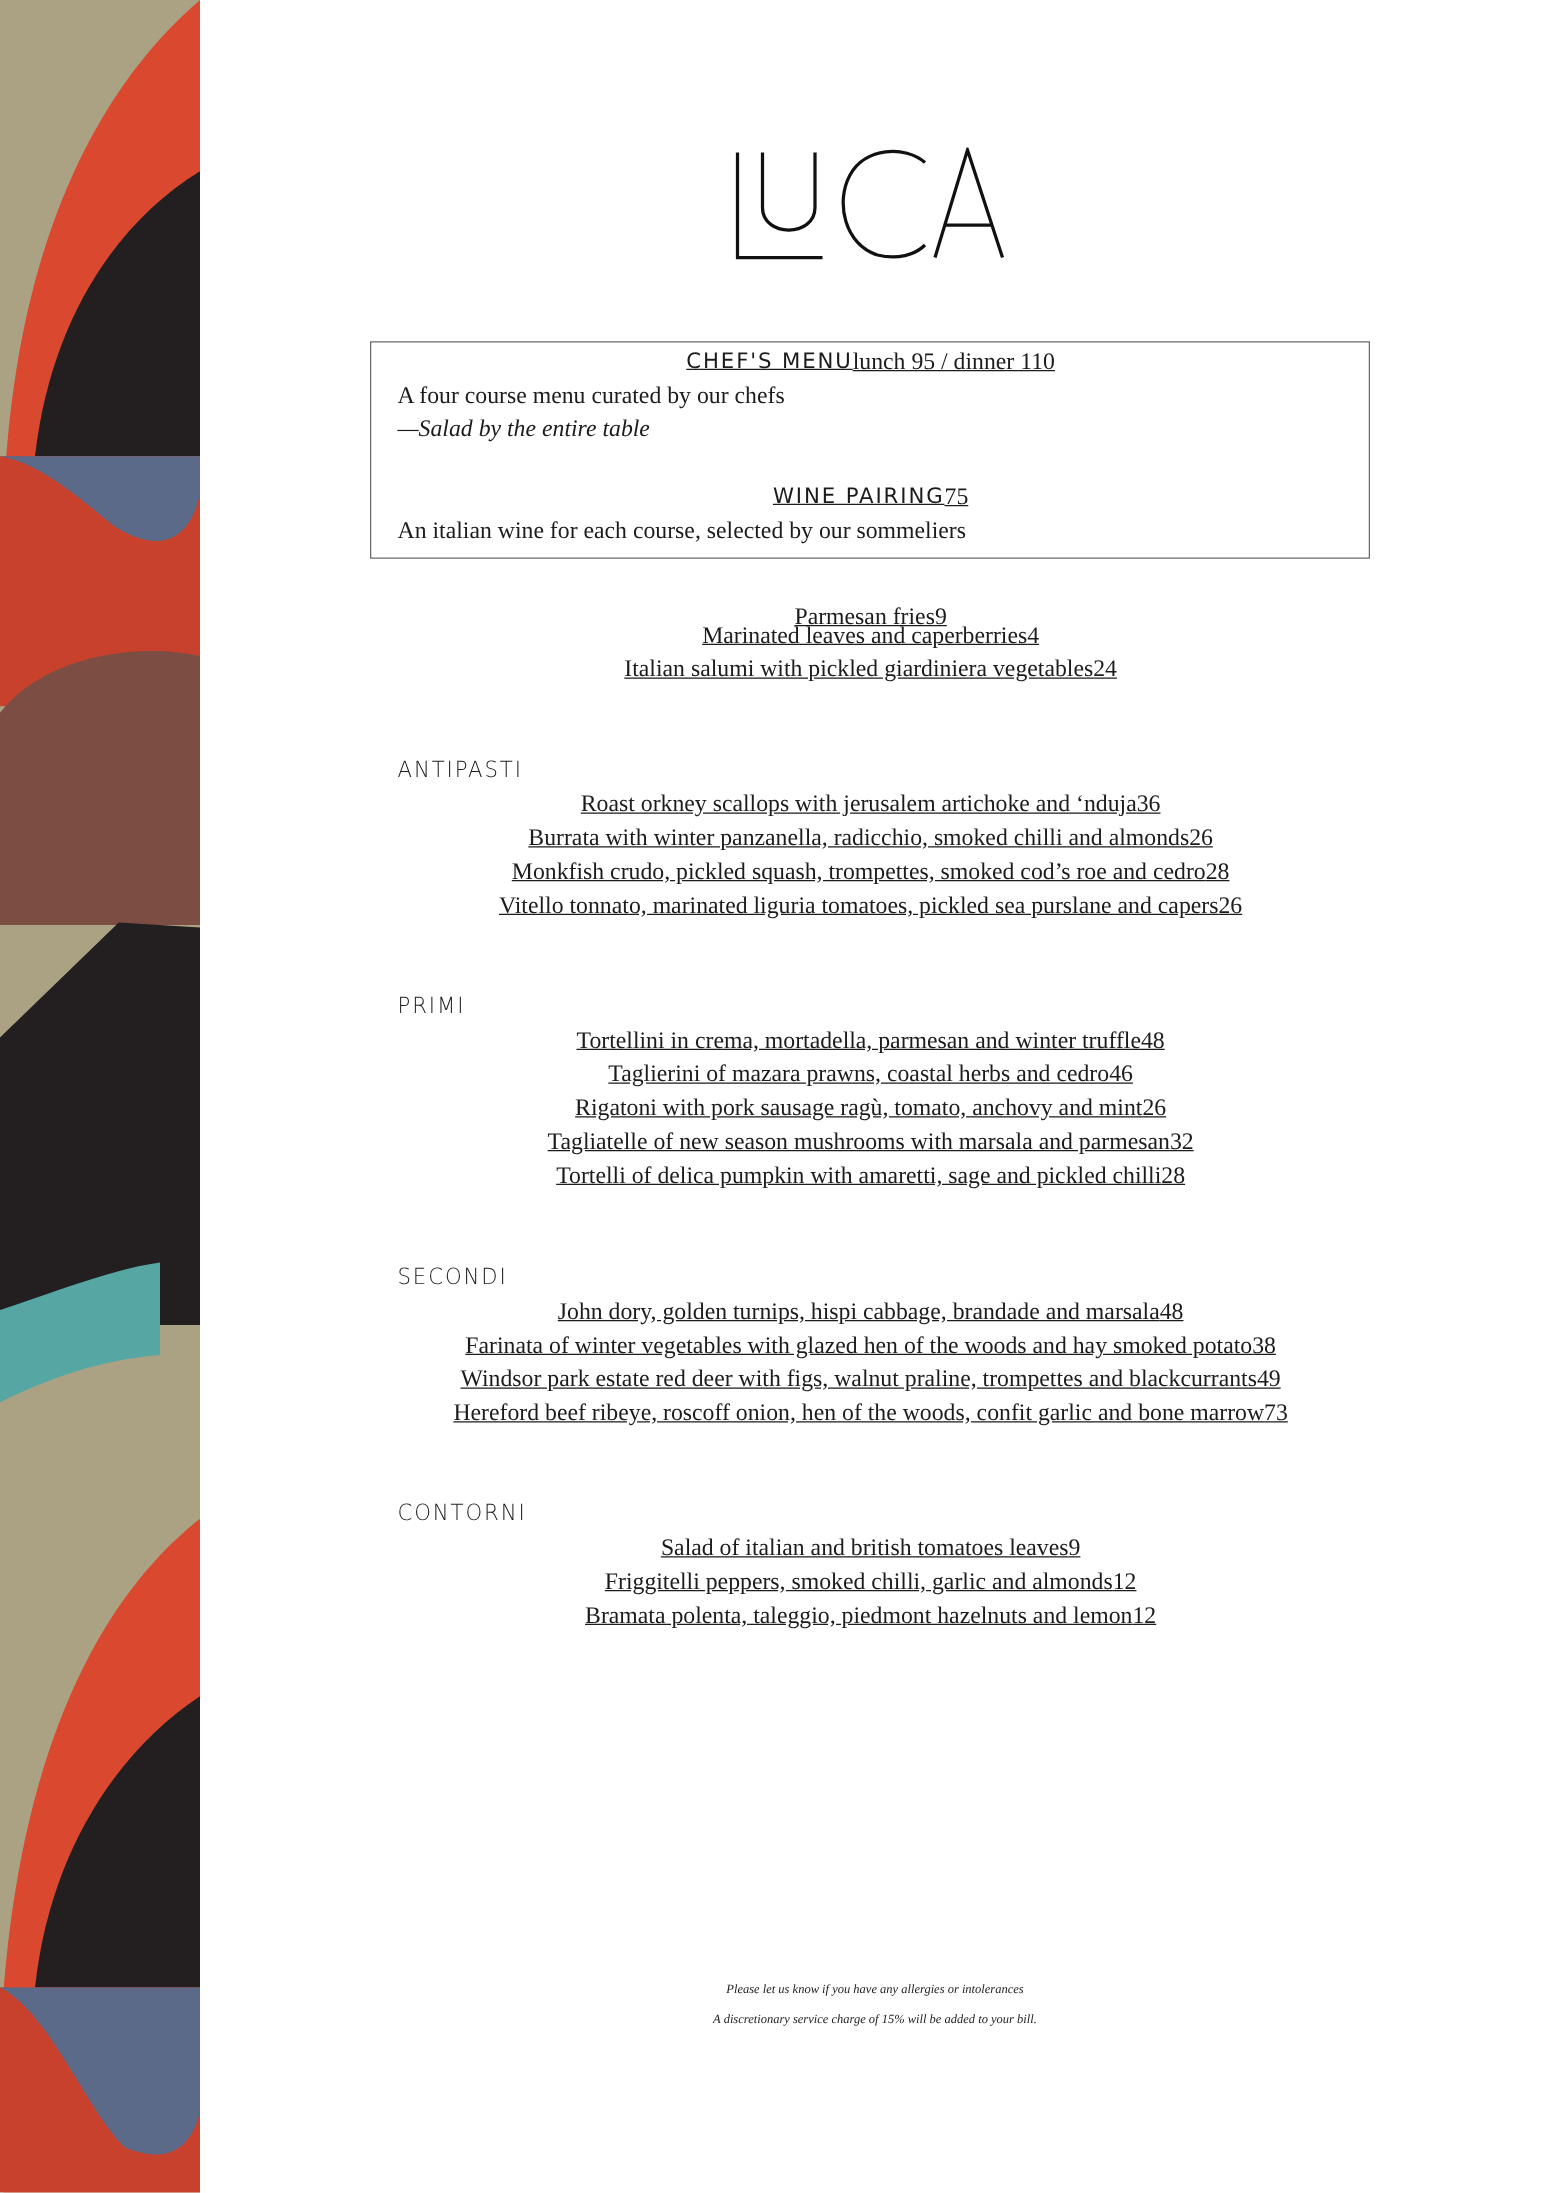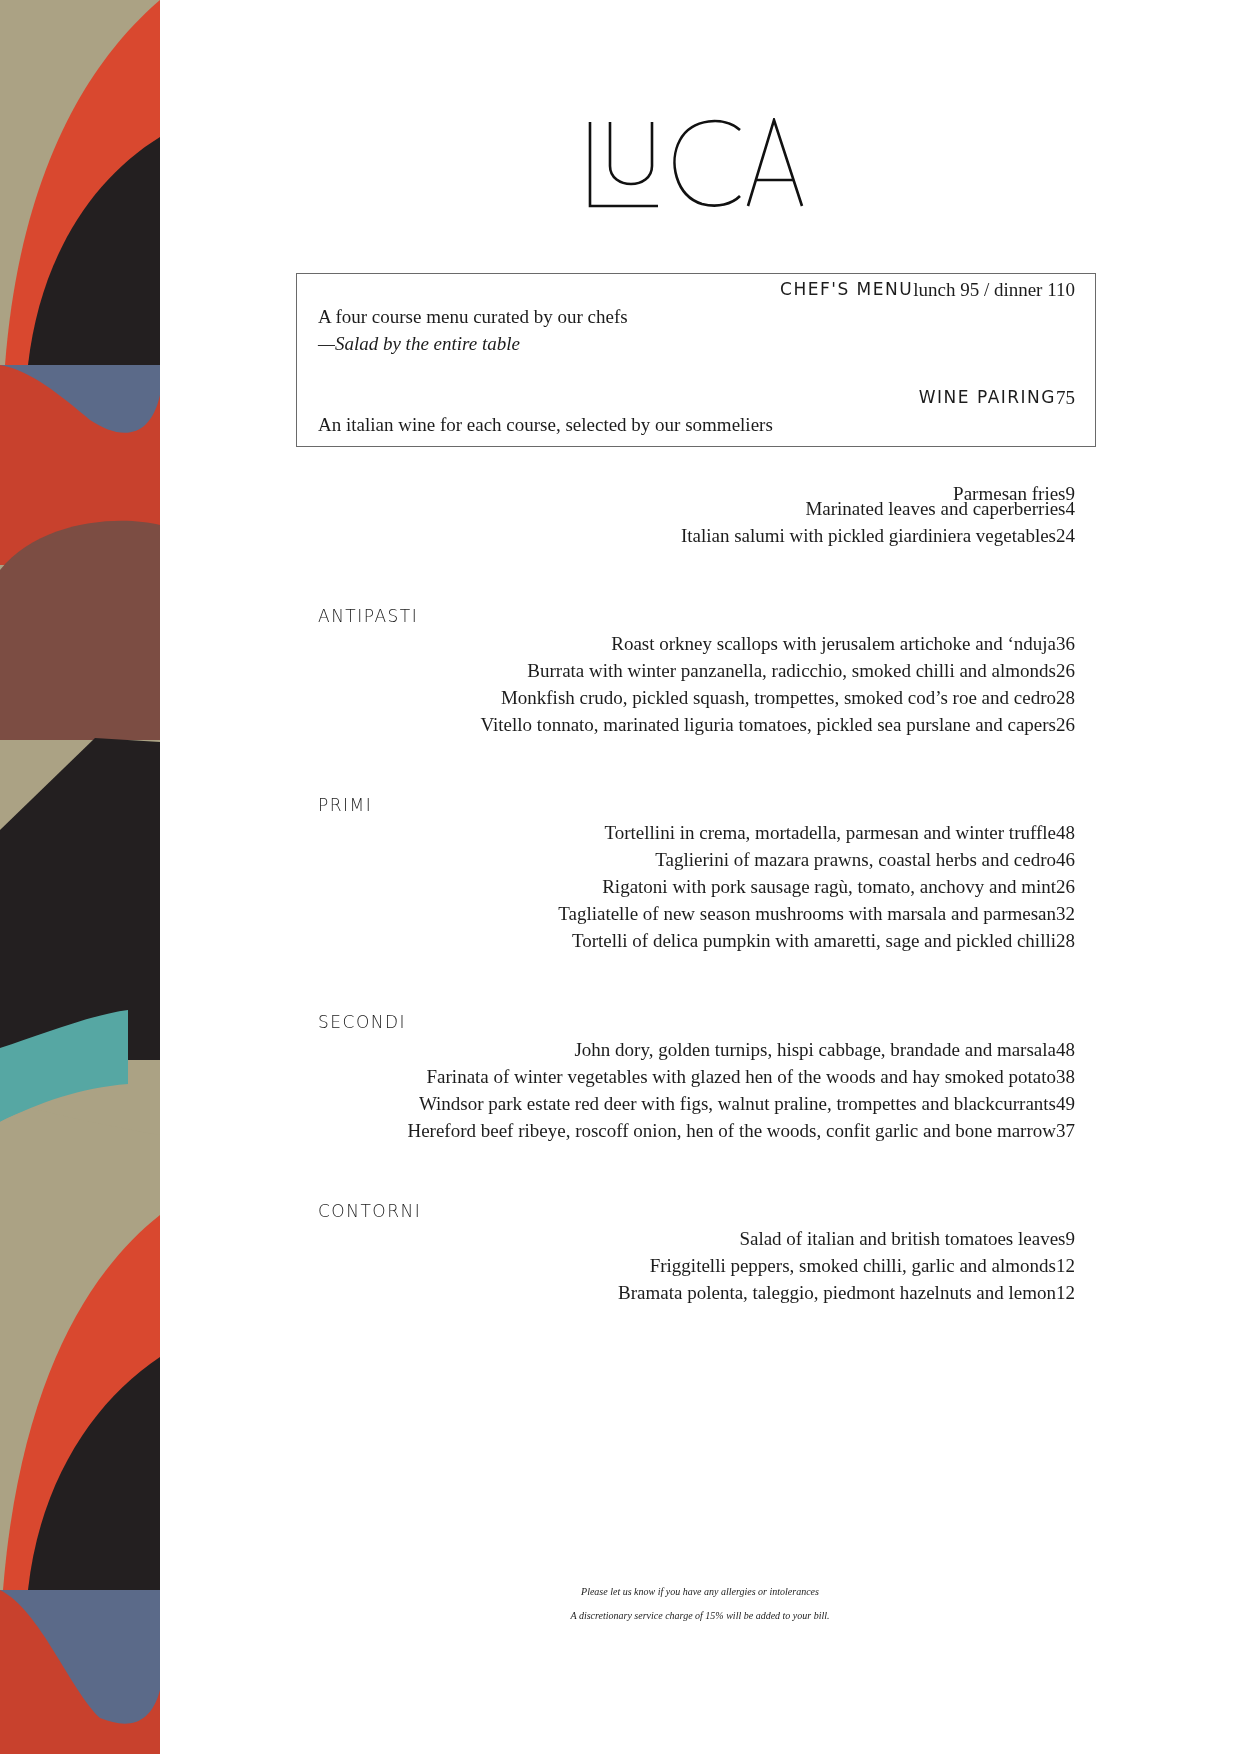--- a/index.html
+++ b/index.html
@@ -2,22 +2,22 @@
 <html><head>
 <meta charset="utf-8">
 <style>
   html, body { margin:0; padding:0; }
   body { width:1240px; height:1754px; position:relative; background:#ffffff; overflow:hidden;
          font-family:"Liberation Serif","DejaVu Serif",serif; color:#1c1c1c; }
   .strip { position:absolute; left:0; top:0; width:160px; height:1754px; }
   .logo { position:absolute; left:588px; top:118px; width:220px; height:92px; }
   .box { position:absolute; left:296px; top:273px; width:800px; height:174px;
          border:1.5px solid #6a6a6a; box-sizing:border-box; }
-  .row { position:absolute; left:318px; width:757px; display:flex; justify-content:flex-end;
-         font-size:19px; line-height:27px; white-space:nowrap; }
+  .row { position:absolute; left:318px; width:757px; display:flex; justify-content:center;
+         font-size:19px; line-height:27px; white-space:nowrap;text-decoration:underline; }
   .row .price { text-align:right; }
   .line { position:absolute; left:318px; font-size:19px; line-height:27px; white-space:nowrap; }
   .italic { font-style:italic; }
   .hdr { position:absolute; left:318px; font-family:"DejaVu Sans","Liberation Sans",sans-serif;
          font-weight:200; font-size:17px; letter-spacing:1.5px; line-height:27px; color:#1c1c1c;
          transform:scaleY(1.05); }
   .hdr-in-row { font-family:"DejaVu Sans","Liberation Sans",sans-serif; font-size:17px; letter-spacing:1.5px; }
   .footer { position:absolute; left:160px; width:1080px; text-align:center; font-style:italic;
             font-size:10px; line-height:24px; }
 </style>
@@ -142,21 +142,21 @@
   <div class="row" style="top:1063px">
     <span>Farinata of winter vegetables with glazed hen of the woods and hay smoked potato</span>
     <span class="price">38</span>
   </div>
   <div class="row" style="top:1090px">
     <span>Windsor park estate red deer with figs, walnut praline, trompettes and blackcurrants</span>
     <span class="price">49</span>
   </div>
   <div class="row" style="top:1117px">
     <span>Hereford beef ribeye, roscoff onion, hen of the woods, confit garlic and bone marrow</span>
-    <span class="price">37</span>
+    <span class="price">73</span>
   </div>
 </div>
 
 <div>
   <div class="hdr" style="top:1198px">CONTORNI</div>
   <div class="row" style="top:1225px">
     <span>Salad of italian and british tomatoes leaves</span>
     <span class="price">9</span>
   </div>
   <div class="row" style="top:1252px">

